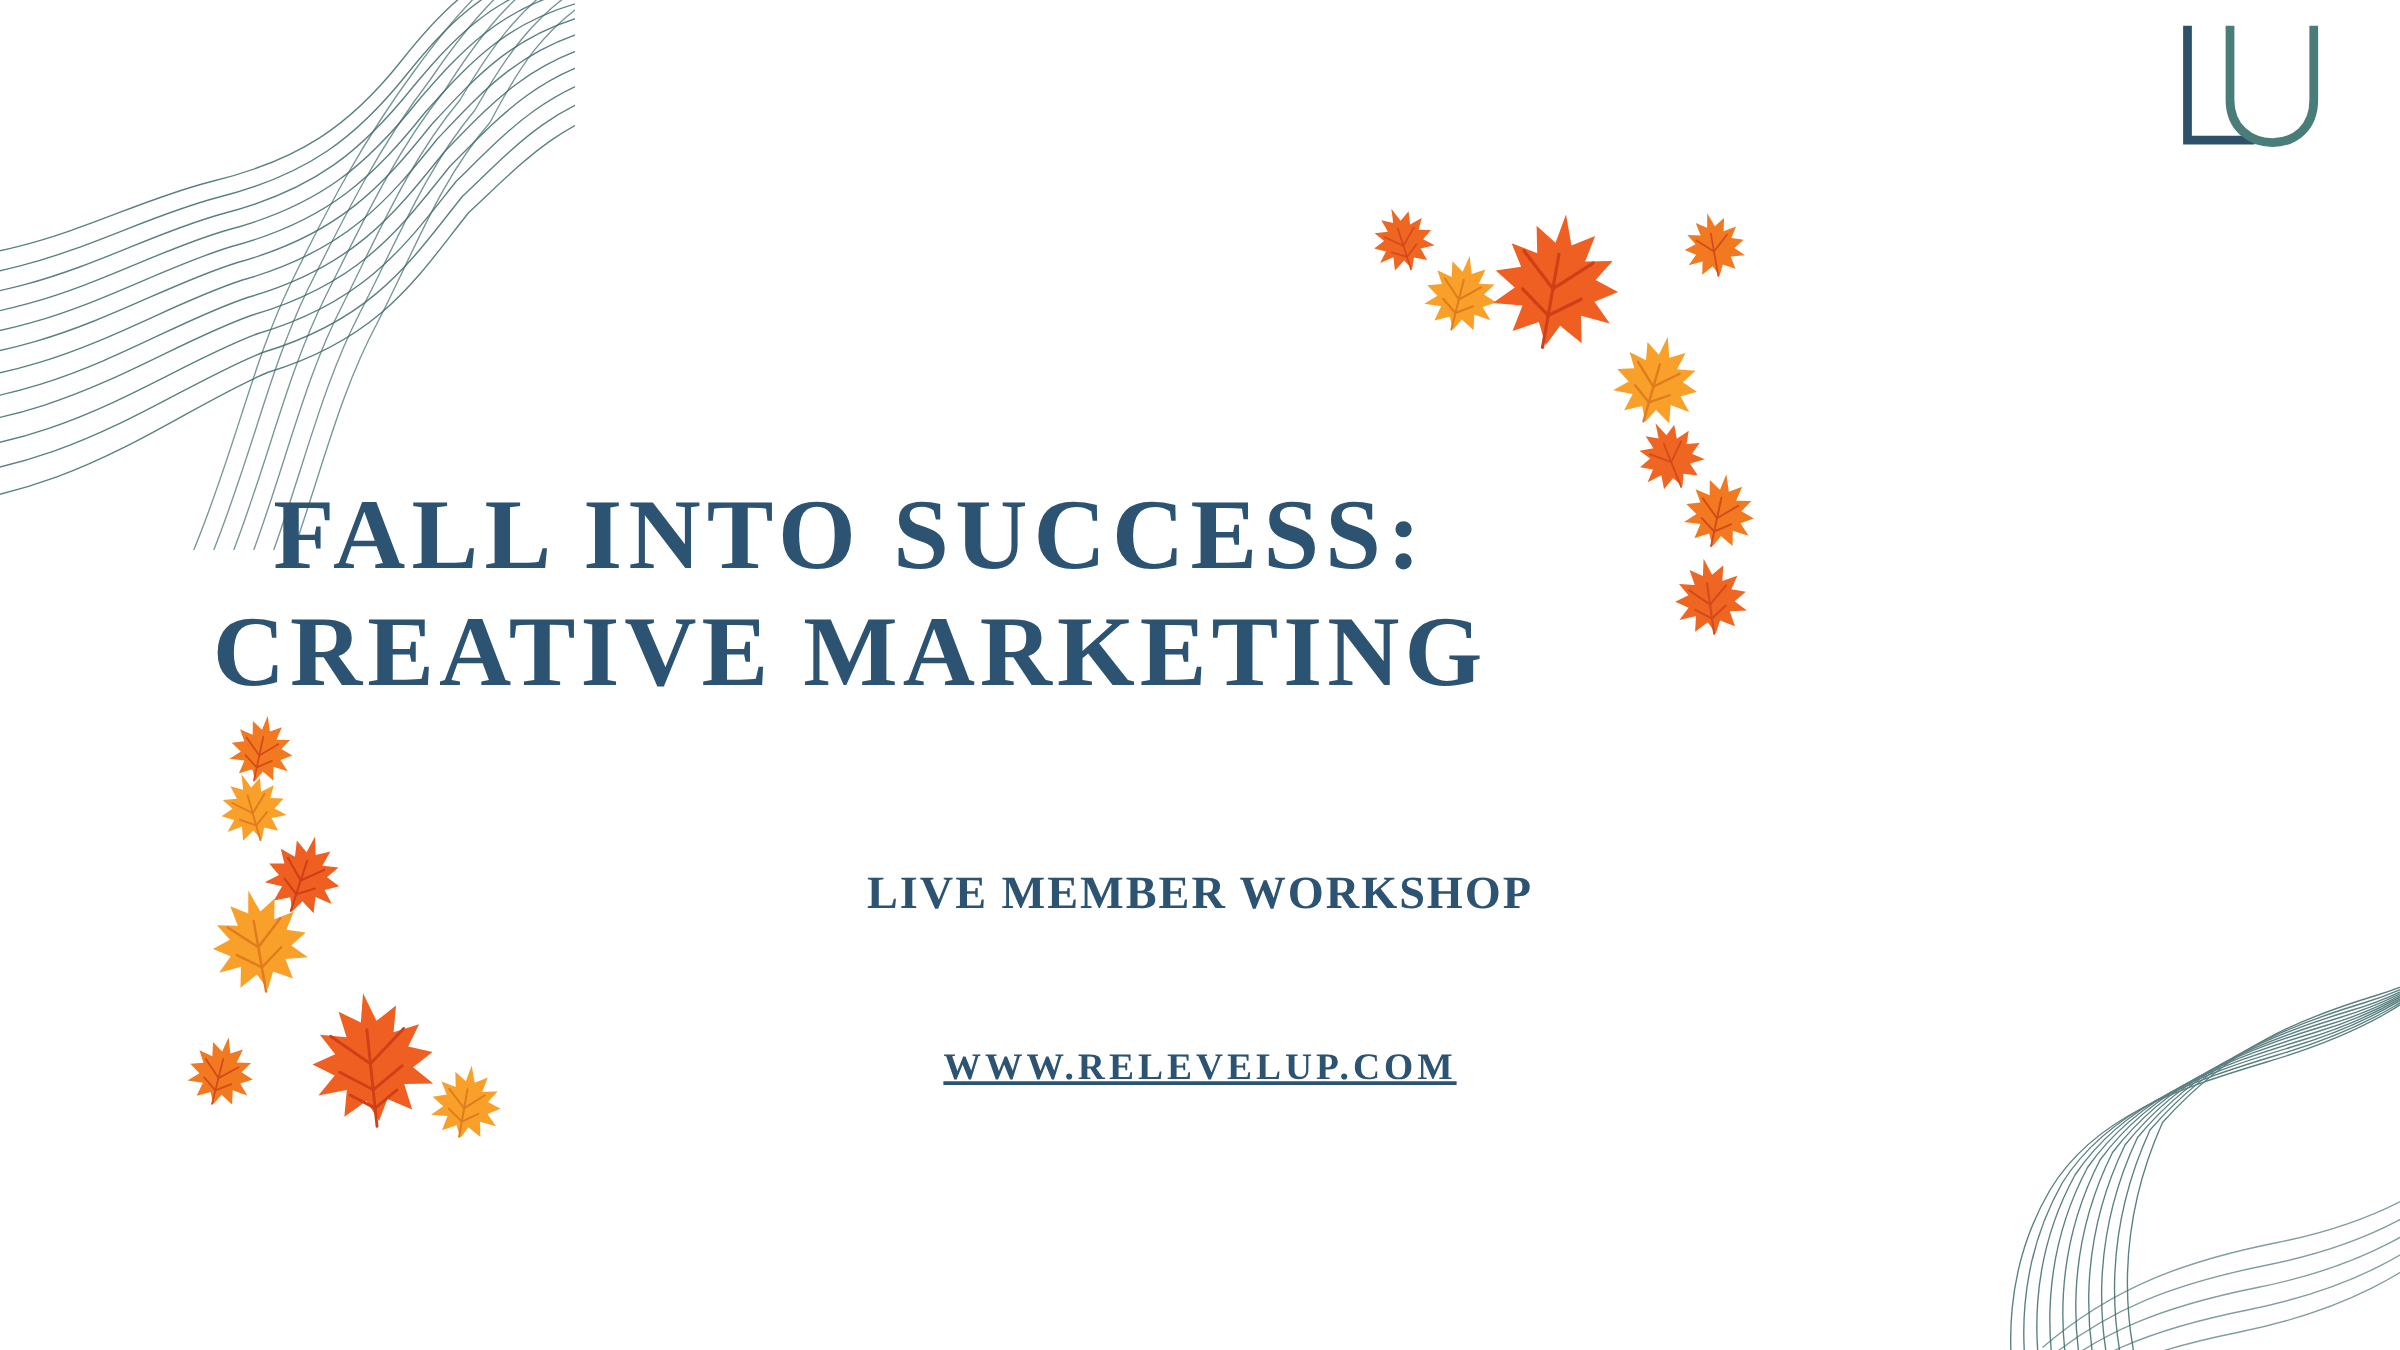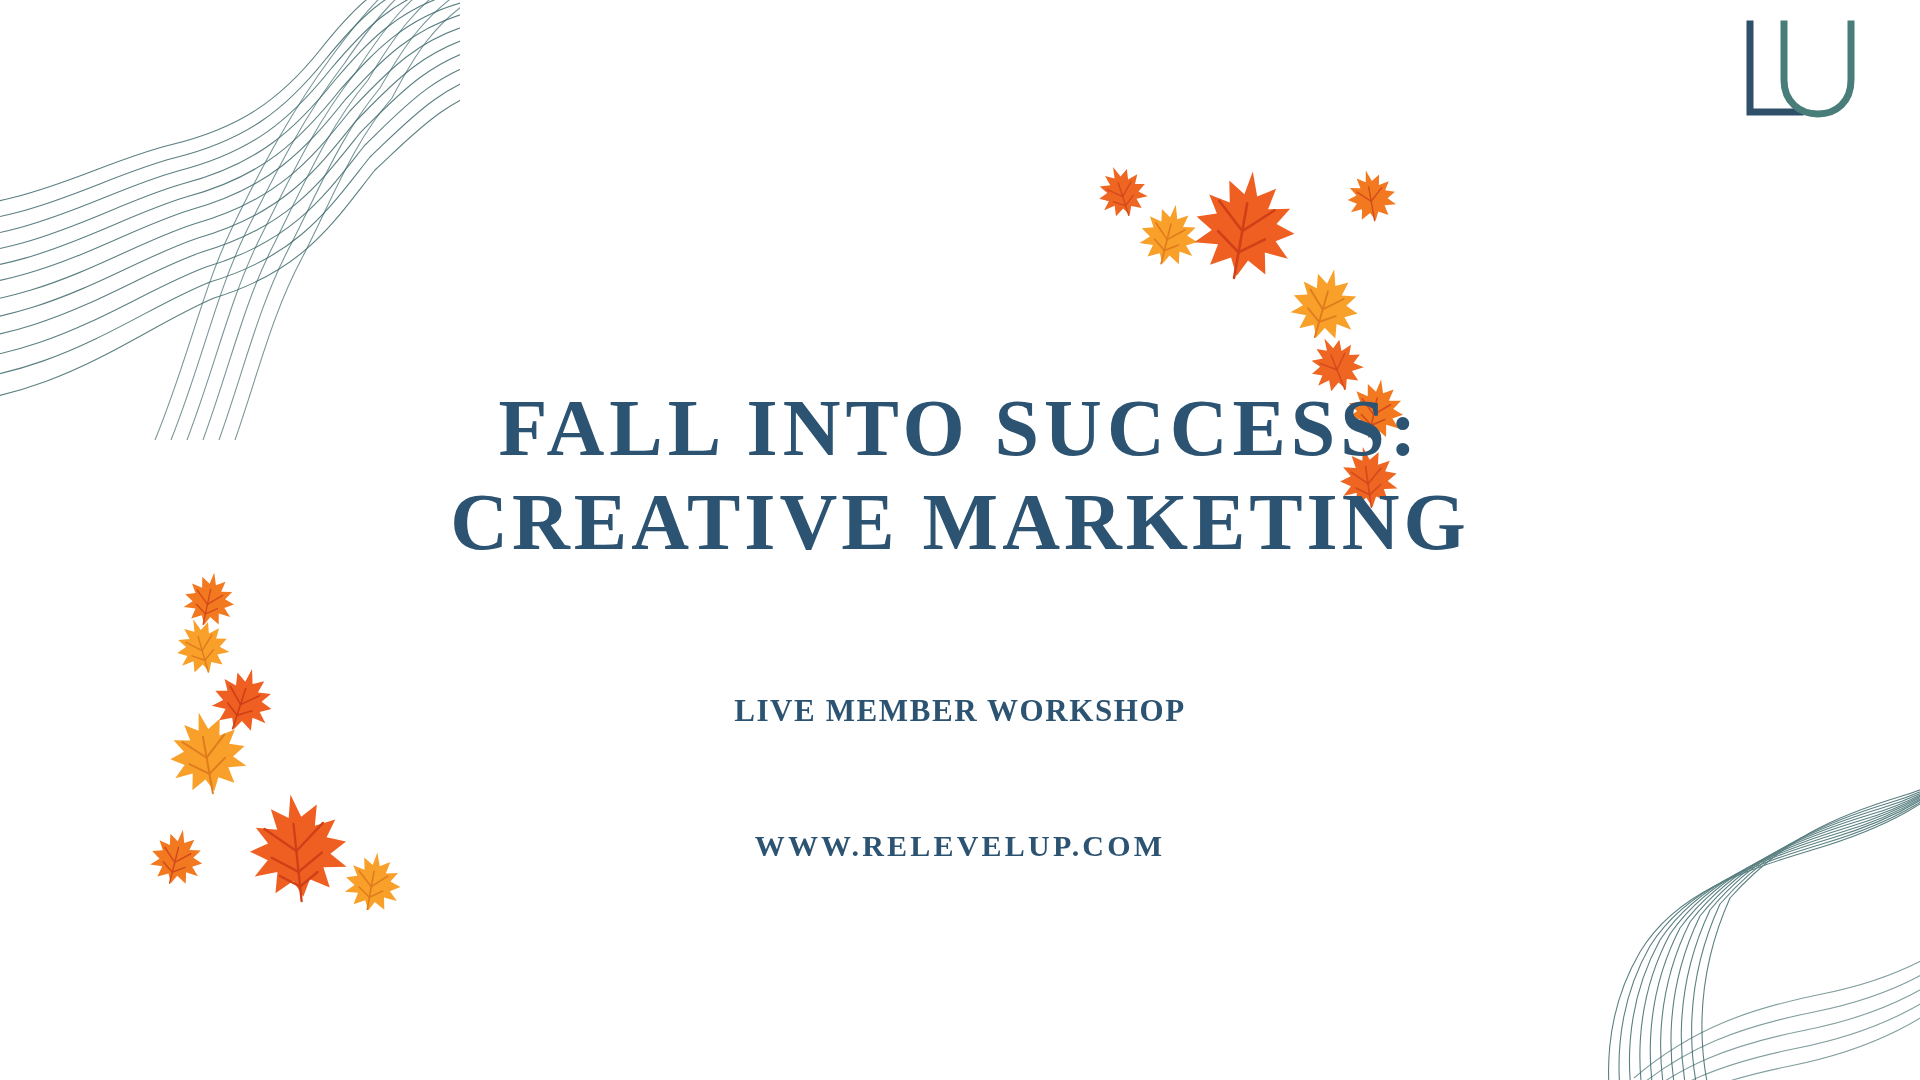--- a/index.html
+++ b/index.html
@@ -16,21 +16,21 @@
   #deco-tl{left:-60px;top:-40px;width:520px;height:480px;}
   #deco-br{right:-50px;bottom:-70px;width:430px;height:470px;}
 
   #logo{position:absolute;right:62px;top:18px;width:120px;height:105px;}
 
   #leaves-right{position:absolute;left:1060px;top:160px;width:420px;height:400px;}
   #leaves-left{position:absolute;left:130px;top:560px;width:310px;height:350px;}
 
   #content{
     position:absolute;left:0;top:0;width:1920px;height:1080px;
-    display:flex;flex-direction:column;align-items:center;
+    display:flex;flex-direction:column;
   }
 
   #headline{
     margin-top:382px;
     text-align:center;
     color:#2c5472;
     font-family:"Liberation Serif",serif;
     font-weight:700;
     font-size:80px;
     line-height:1.17;
@@ -41,37 +41,38 @@
   #headline .hl-line{display:block;white-space:nowrap;}
   #headline .hl-line.l2{letter-spacing:4px;}
   #headline .hl-line.l3{letter-spacing:4px;}
 
   #subtitle{
     margin-top:66px;
     text-align:center;
     color:#2c5472;
     font-family:"Liberation Serif",serif;
     font-weight:700;
-    font-size:31px;
+    font-size:37px;
     line-height:1.42;
     letter-spacing:1.6px;
     text-transform:uppercase;
   }
   #subtitle .sub-line{display:block;white-space:nowrap;}
 
   #website{
     margin-top:96px;
     text-align:center;
     color:#2c5472;
     font-family:"Liberation Serif",serif;
     font-weight:700;
     font-size:30px;
     letter-spacing:3.2px;
     text-transform:uppercase;
     white-space:nowrap;
+    text-decoration:underline;
   }
 </style>
 </head>
 <body>
 
 <div id="canvas">
 
   <svg class="deco" id="deco-tl" viewBox="0 0 520 480">
     <g fill="none" stroke="#3f6a6c" stroke-width="1.1" opacity="0.85">
       <path d="M-30 250 C 90 250 150 205 230 185 C 300 168 340 140 380 90 C 410 52 440 18 500 2"></path>

